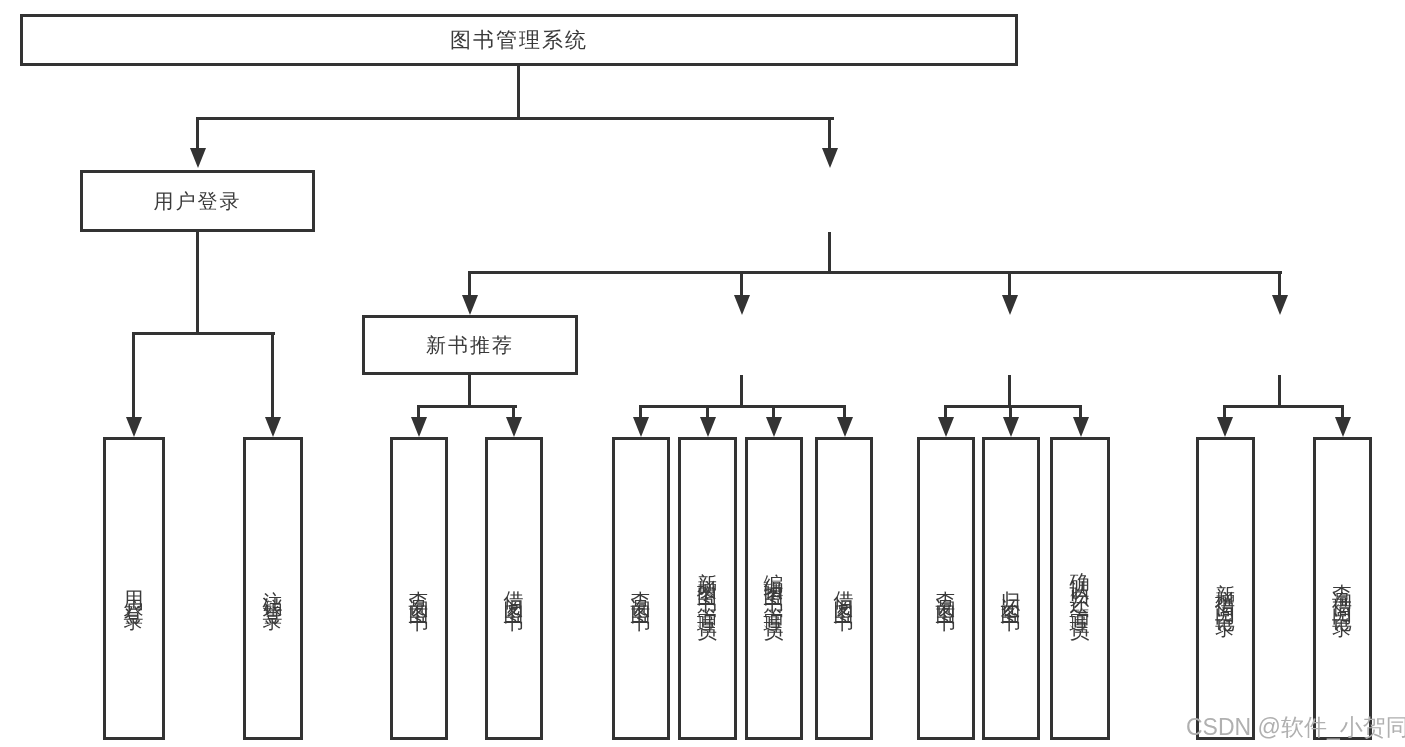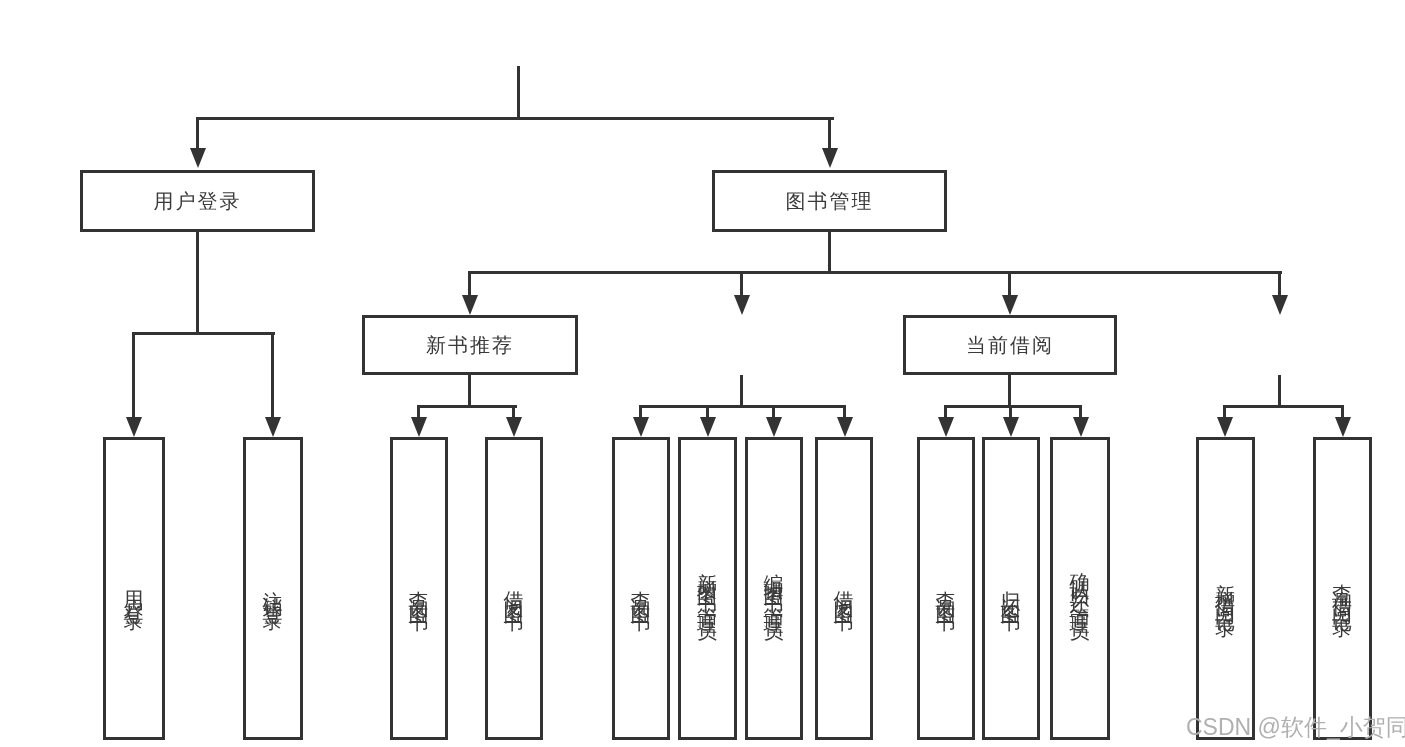--- a/index.html
+++ b/index.html
@@ -125,33 +125,30 @@
   <div class="vline" style="left:1079px;top:405px;height:15px;"></div>
   <div class="arrowhead" style="left:1073px;top:417px;"></div>
 
   <div class="vline" style="left:1278px;top:375px;height:33px;"></div>
   <div class="hline" style="left:1223px;top:405px;width:121px;"></div>
   <div class="vline" style="left:1223px;top:405px;height:15px;"></div>
   <div class="arrowhead" style="left:1217px;top:417px;"></div>
   <div class="vline" style="left:1341px;top:405px;height:15px;"></div>
   <div class="arrowhead" style="left:1335px;top:417px;"></div>
 
+  <div class="node root" style="left:20px;top:14px;width:998px;height:52px;">
+    <span class="lbl">图书管理系统</span>
+  </div>
 
   <div class="node" style="left:80px;top:170px;width:235px;height:62px;">
     <span class="lbl">用户登录</span>
   </div>
-  <div class="node" style="left:712px;top:170px;width:235px;height:62px;">
-    <span class="lbl">图书管理</span>
-  </div>
 
   <div class="node" style="left:362px;top:315px;width:216px;height:60px;">
     <span class="lbl">新书推荐</span>
-  </div>
-  <div class="node" style="left:903px;top:315px;width:214px;height:60px;">
-    <span class="lbl">当前借阅</span>
   </div>
 
   <div class="leaf" style="left:103px;width:62px;">
     <span class="vlbl">用户登录</span>
   </div>
   <div class="leaf" style="left:243px;width:60px;">
     <span class="vlbl">注销登录</span>
   </div>
 
   <div class="leaf" style="left:390px;width:58px;">

